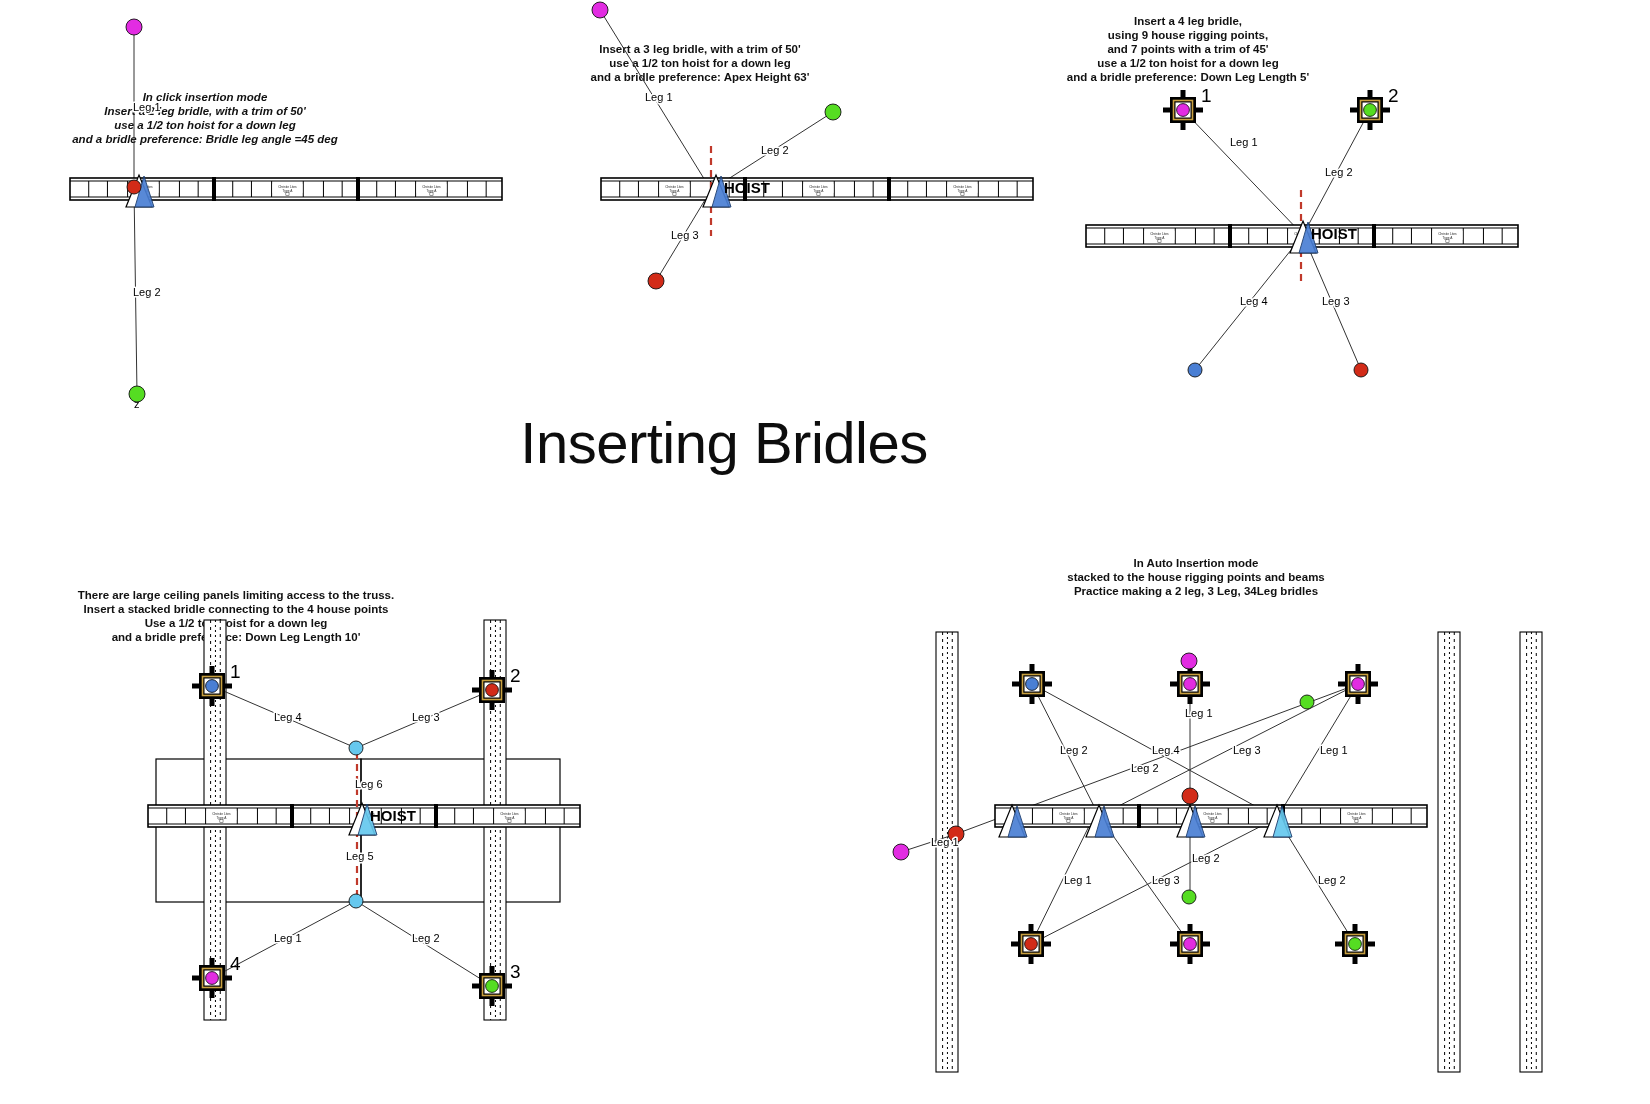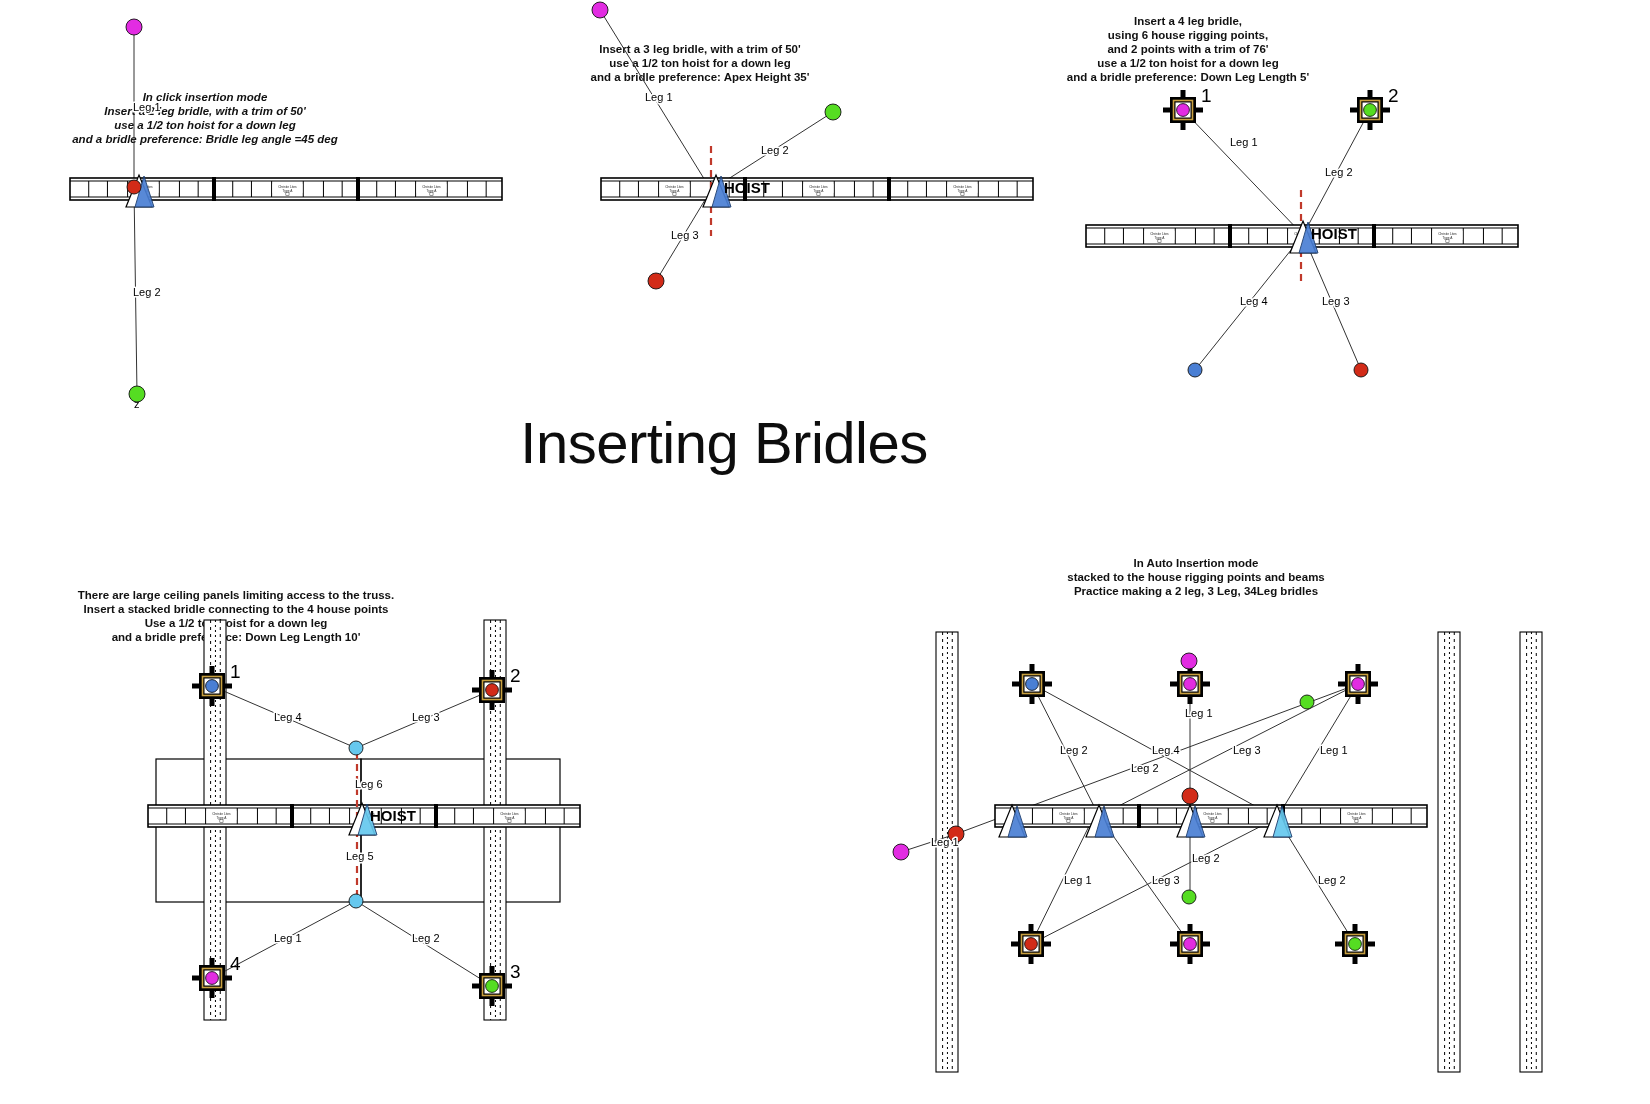--- a/index.html
+++ b/index.html
@@ -31,26 +31,26 @@
   <div id="instructions-layer">
       <div class="instr" style="left: 205px; top: 90px; transform: translateX(-50%); font-style: italic;">
         <div>In click insertion mode</div>
         <div>Insert  a 2 leg bridle, with a trim of 50'</div>
         <div>use a 1/2 ton hoist for a down leg</div>
         <div>and a bridle preference: Bridle leg angle =45 deg</div>
       </div>
       <div class="instr" style="left: 700px; top: 42px; transform: translateX(-50%);">
         <div>Insert  a 3 leg bridle, with a trim of 50'</div>
         <div>use a 1/2 ton hoist for a down leg</div>
-        <div>and a bridle preference: Apex Height  35'</div>
+        <div>and a bridle preference: Apex Height  63'</div>
       </div>
       <div class="instr" style="left: 1188px; top: 14px; transform: translateX(-50%);">
         <div>Insert  a 4 leg bridle,</div>
-        <div>using 6 house rigging points,</div>
-        <div>and 2 points with a trim of 76'</div>
+        <div>using 9 house rigging points,</div>
+        <div>and 7 points with a trim of 45'</div>
         <div>use a 1/2 ton hoist for a down leg</div>
         <div>and a bridle preference: Down Leg Length  5'</div>
       </div>
       <div class="instr" style="left: 236px; top: 588px; transform: translateX(-50%);">
         <div>There are large ceiling panels limiting access to the truss.</div>
         <div>Insert a stacked bridle connecting to the 4 house points</div>
         <div>Use a 1/2 ton hoist for a down leg</div>
         <div>and a bridle preference: Down Leg Length  10'</div>
       </div>
       <div class="instr" style="left: 1196px; top: 556px; transform: translateX(-50%);">

